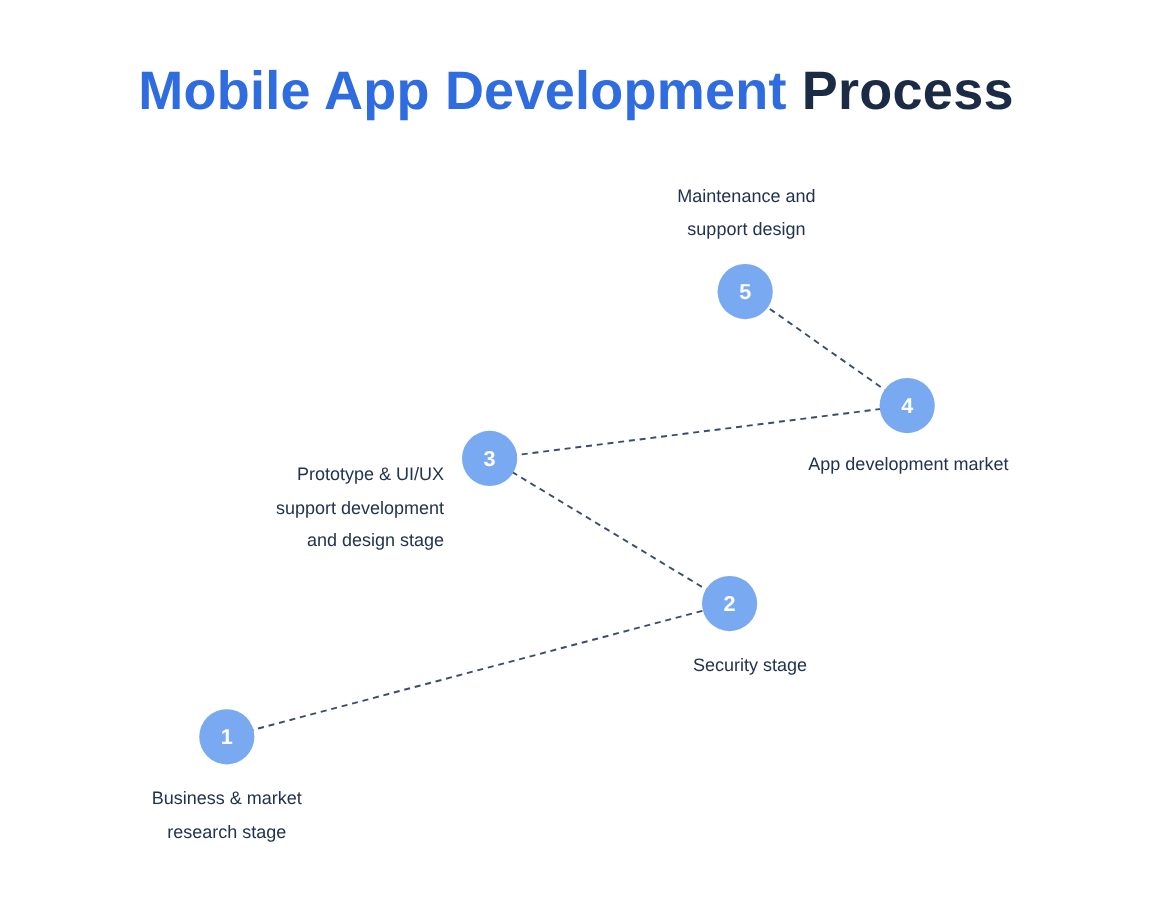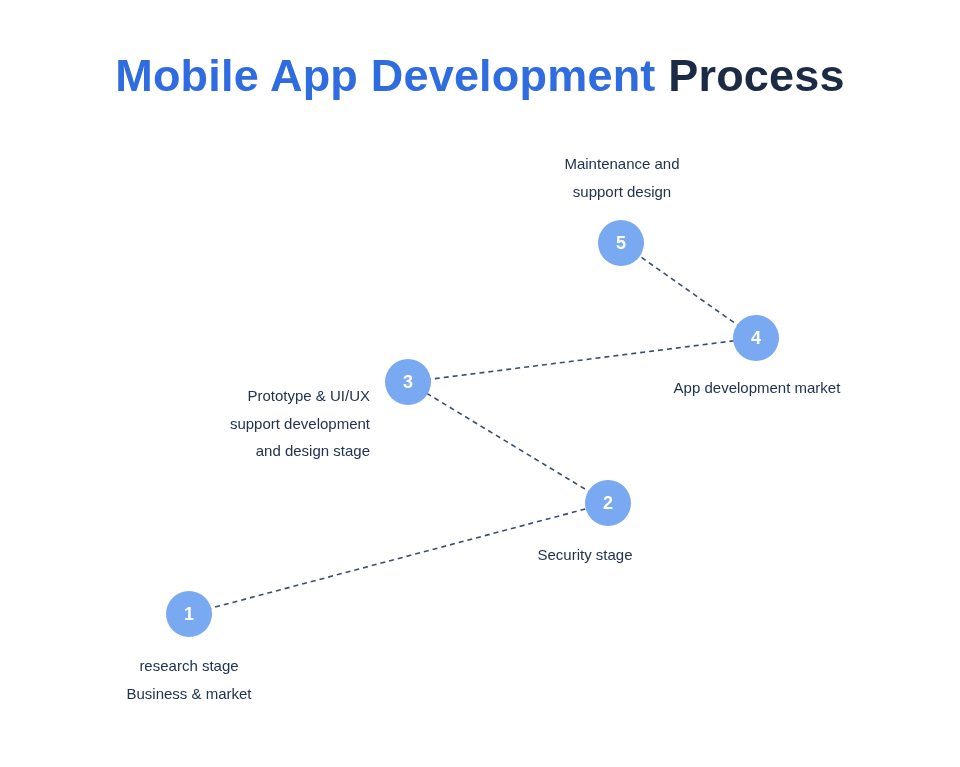--- a/index.html
+++ b/index.html
@@ -72,43 +72,43 @@
   .label.center { text-align: center; }
   .label.right  { text-align: right; }
   
   .circle-1 { left: 166px; top: 591px; }
   .circle-2 { left: 585px; top: 480px; }
   .circle-3 { left: 385px; top: 359px; }
   .circle-4 { left: 733px; top: 315px; }
   .circle-5 { left: 598px; top: 220px; }
   
   .label-1 { left: 58px;  top: 652px; width: 262px; }
-  .label-2 { left: 454px; top: 541px; width: 262px; }
+  .label-2 { left: 494px; top: 541px; width: 262px; }
   .label-3 { left: 110px; top: 346px; width: 260px; line-height: 27.5px; margin-top: 36px; }
   .label-4 { left: 626px; top: 374px; width: 262px; }
   .label-5 { left: 491px; top: 150px; width: 262px; }
 </style>
 </head>
 <body>
 
 <div class="canvas">
 
   <h1 class="title"><span class="hl">Mobile App Development</span><span class="rest"> Process</span></h1>
 
   <svg class="connectors" viewBox="0 0 960 767">
     <line x1="189" y1="614" x2="608" y2="503"></line>
     <line x1="608" y1="503" x2="408" y2="382"></line>
     <line x1="408" y1="382" x2="756" y2="338"></line>
     <line x1="756" y1="338" x2="621" y2="243"></line>
   </svg>
 
   <div class="circle circle-1">1</div>
   <div class="label center label-1">
+    <div>Business &amp; market</div>
     <div>research stage</div>
-    <div>Business &amp; market</div>
   </div>
 
   <div class="circle circle-2">2</div>
   <div class="label center label-2">
     <div>Security stage</div>
   </div>
 
   <div class="circle circle-3">3</div>
   <div class="label right label-3">
     <div>Prototype &amp; UI/UX</div>

